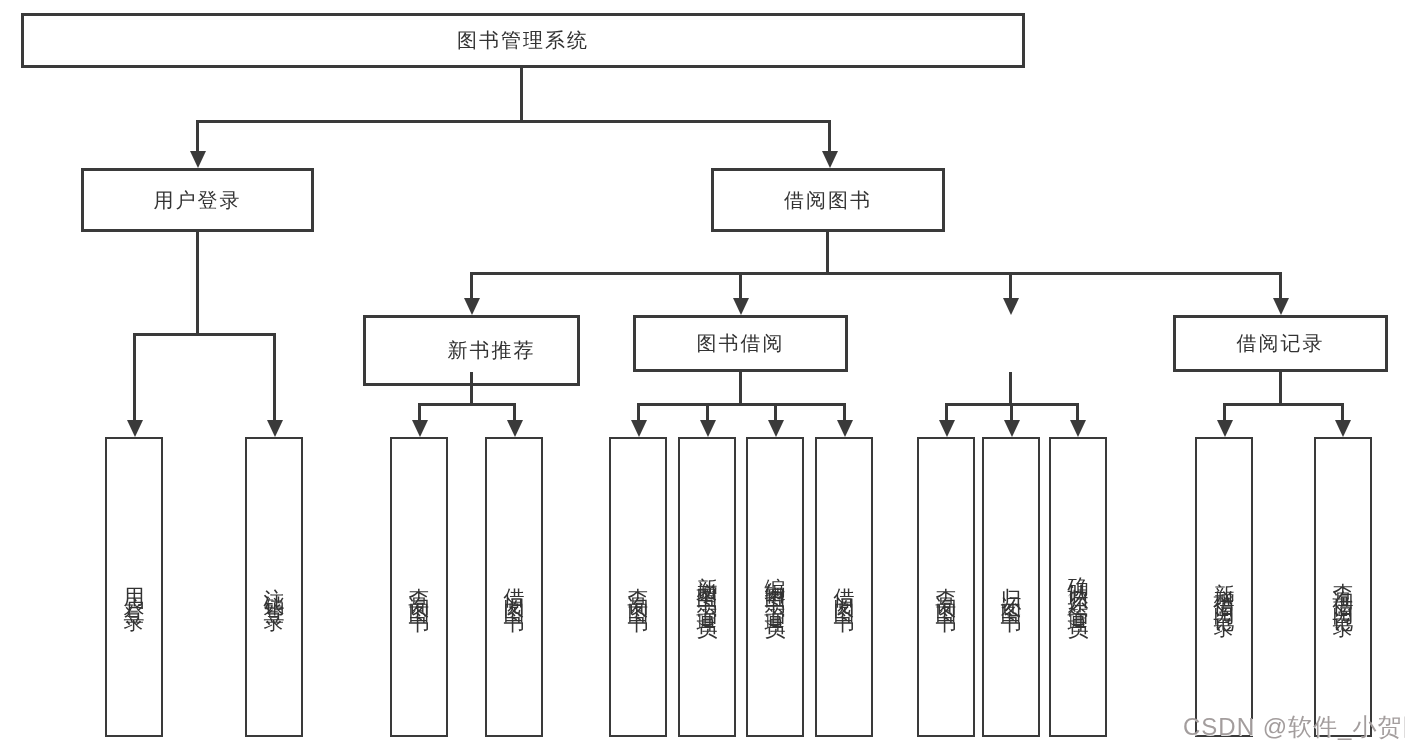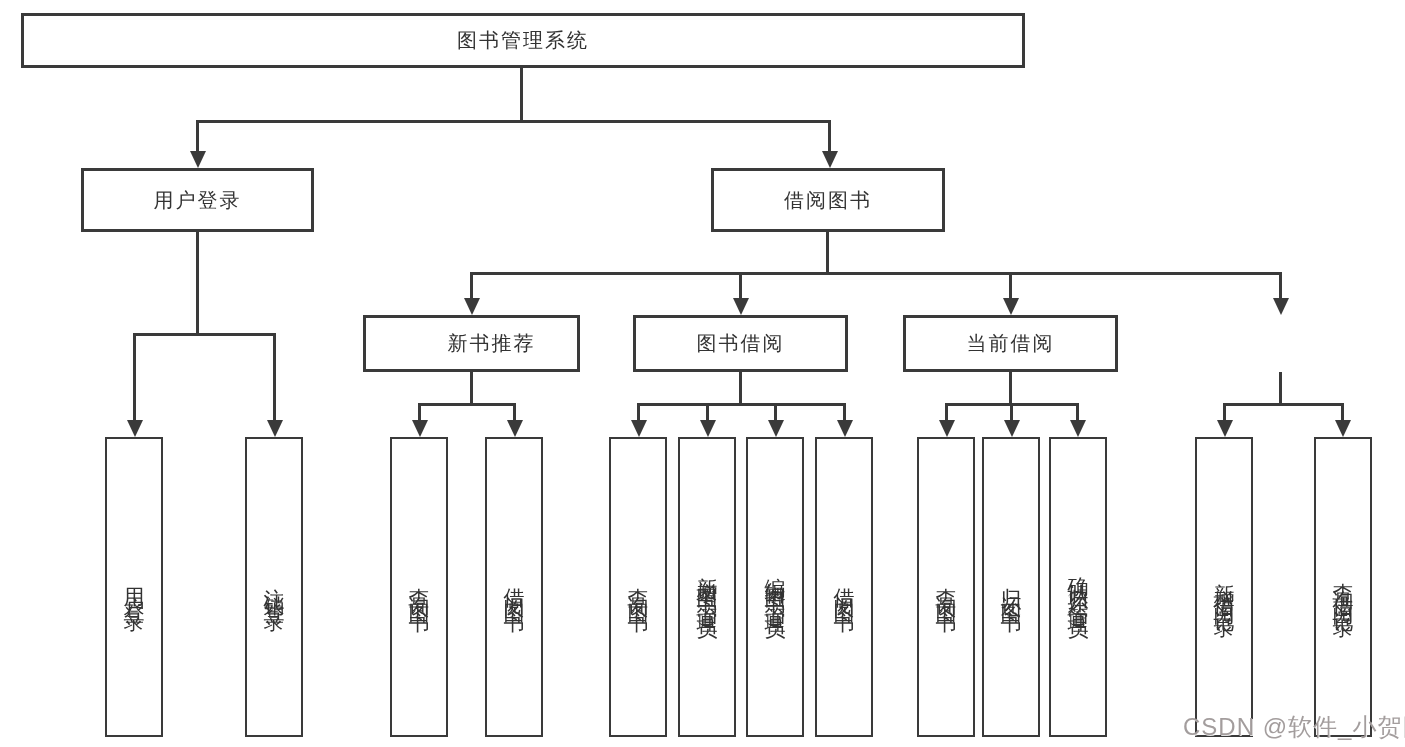--- a/index.html
+++ b/index.html
@@ -100,28 +100,28 @@
   <div class="hline" style="left:470px; top:272px; width:812px;"></div>
   <div class="vline" style="left:470px; top:272px; height:28px;"></div>
   <div class="arrow" style="left:464px; top:298px;"></div>
   <div class="vline" style="left:739px; top:272px; height:28px;"></div>
   <div class="arrow" style="left:733px; top:298px;"></div>
   <div class="vline" style="left:1009px; top:272px; height:28px;"></div>
   <div class="arrow" style="left:1003px; top:298px;"></div>
   <div class="vline" style="left:1279px; top:272px; height:28px;"></div>
   <div class="arrow" style="left:1273px; top:298px;"></div>
 
-  <div class="box" style="left:363px; top:315px; width:217px; height:57px;padding-left:40px;">
+  <div class="box" style="left:363px; top:315px; width:217px; height:71px;padding-left:40px;">
     <span>新书推荐</span>
   </div>
   <div class="box" style="left:633px; top:315px; width:215px; height:57px;">
     <span>图书借阅</span>
   </div>
-  <div class="box" style="left:903px; top:315px; width:215px; height:57px;">
-    <span>当前借阅</span>
+  <div class="box" style="left:1173px; top:315px; width:215px; height:57px;">
+    <span>借阅记录</span>
   </div>
 
   <div class="vline" style="left:470px; top:372px; height:34px;"></div>
   <div class="hline" style="left:418px; top:403px; width:98px;"></div>
   <div class="vline" style="left:418px; top:403px; height:19px;"></div>
   <div class="arrow" style="left:412px; top:420px;"></div>
   <div class="vline" style="left:513px; top:403px; height:19px;"></div>
   <div class="arrow" style="left:507px; top:420px;"></div>
 
   <div class="vline" style="left:739px; top:372px; height:34px;"></div>

